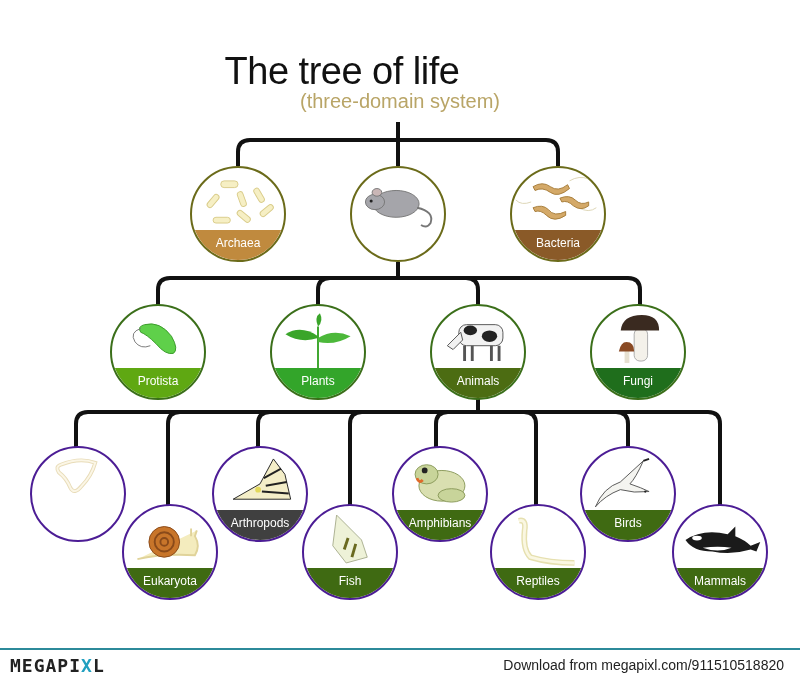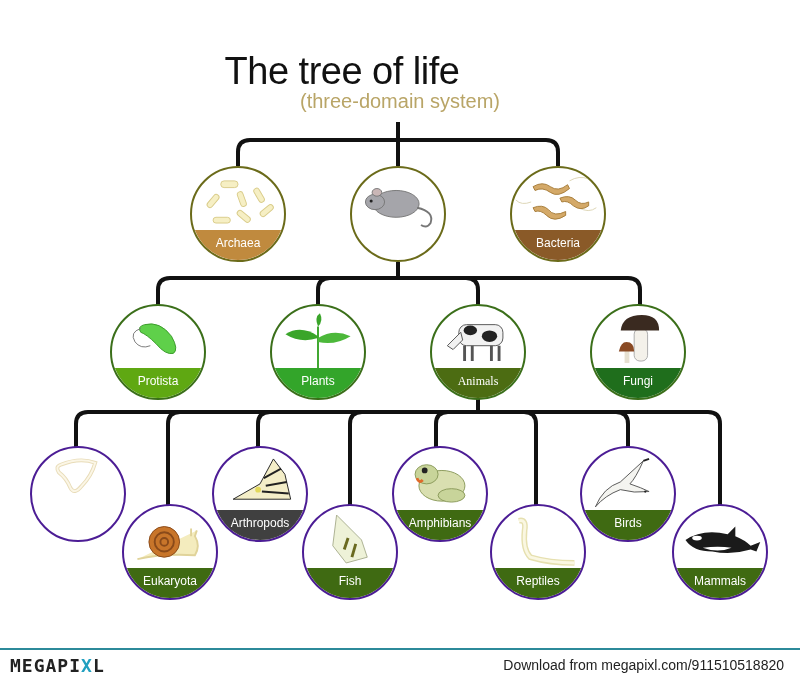--- a/index.html
+++ b/index.html
@@ -108,21 +108,21 @@
     <ellipse cx="40" cy="24" rx="7" ry="5" fill="#222"></ellipse>
     <ellipse cx="60" cy="30" rx="8" ry="6" fill="#222"></ellipse>
     <path d="M30,26 L16,40 L22,44 L32,34 Z" fill="#f2f2f2" stroke="#555" stroke-width="1"></path>
     <g stroke="#555" stroke-width="3">
         <path d="M34,40 V56"></path>
         <path d="M42,40 V56"></path>
         <path d="M62,40 V56"></path>
         <path d="M70,40 V56"></path>
       </g>
   </svg>
-  <div class="label" style="background:#4c6c12;font-family:Liberation Serif, serif;">Animals</div>
+  <div class="label" style="background:#4c6c12;">Animals</div>
 </div>
 
 <div class="node" style="left:590px;top:304px;border-color:#3b6f1a;">
   <svg class="pic" viewBox="0 0 96 66">
     <rect x="44" y="22" width="14" height="34" rx="6" fill="#f4f1ea" stroke="#aaa" stroke-width="1"></rect>
     <path d="M30,24 Q32,8 52,8 Q70,8 70,24 Z" fill="#3a2a20"></path>
     <rect x="34" y="44" width="5" height="14" fill="#e6e0d0"></rect>
     <path d="M28,46 Q30,36 36,36 Q44,36 44,46 Z" fill="#8a4a24"></path>
   </svg>
   <div class="label" style="background:#1f6e1c;">Fungi</div>

